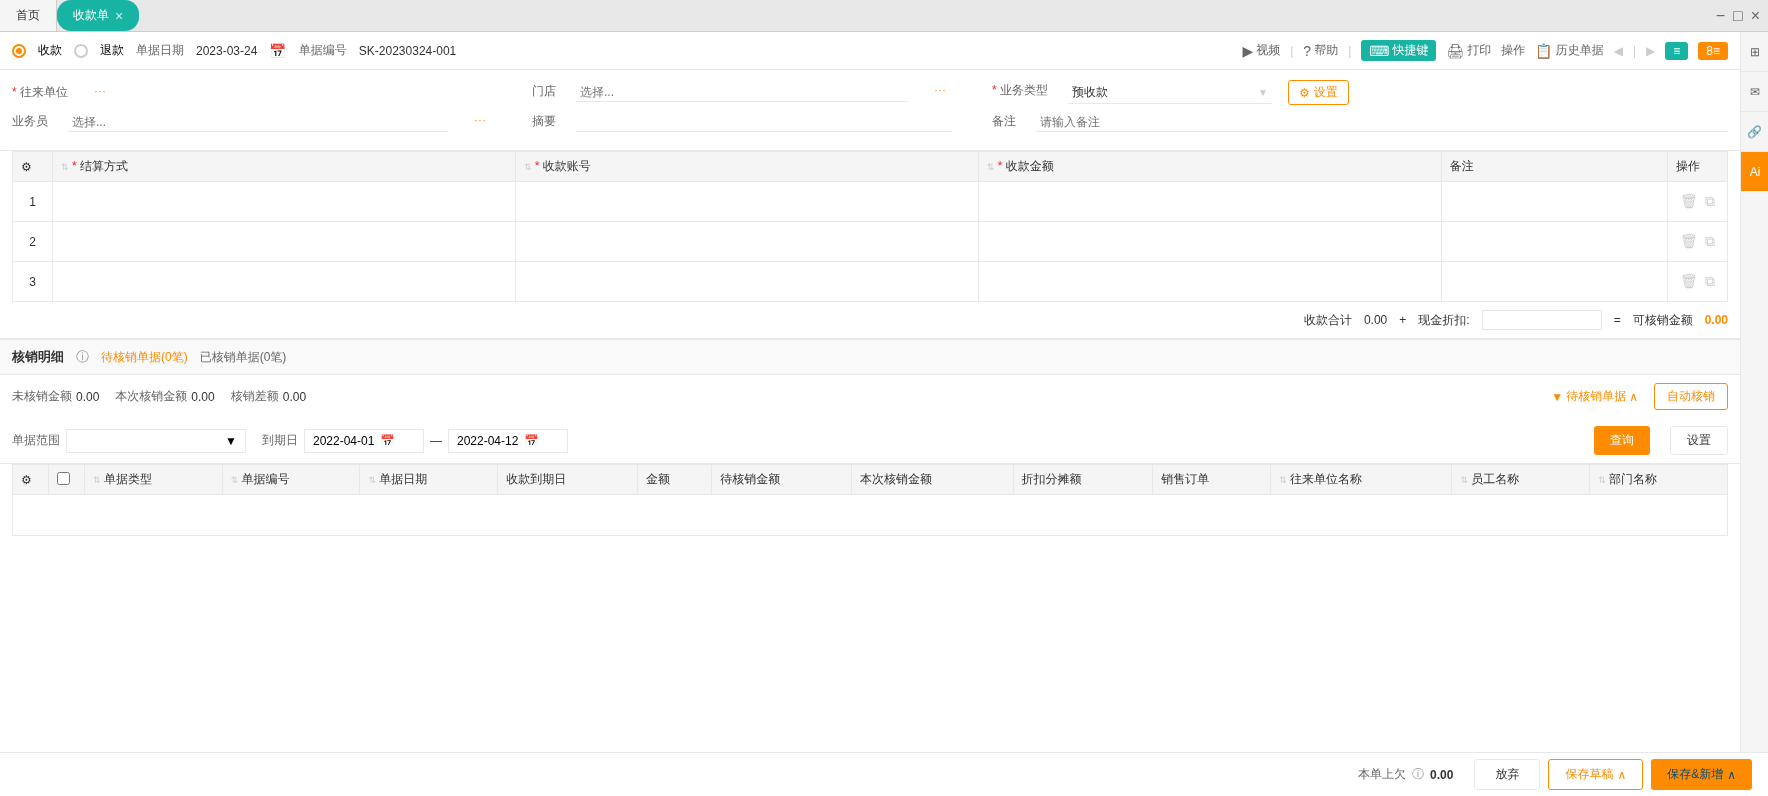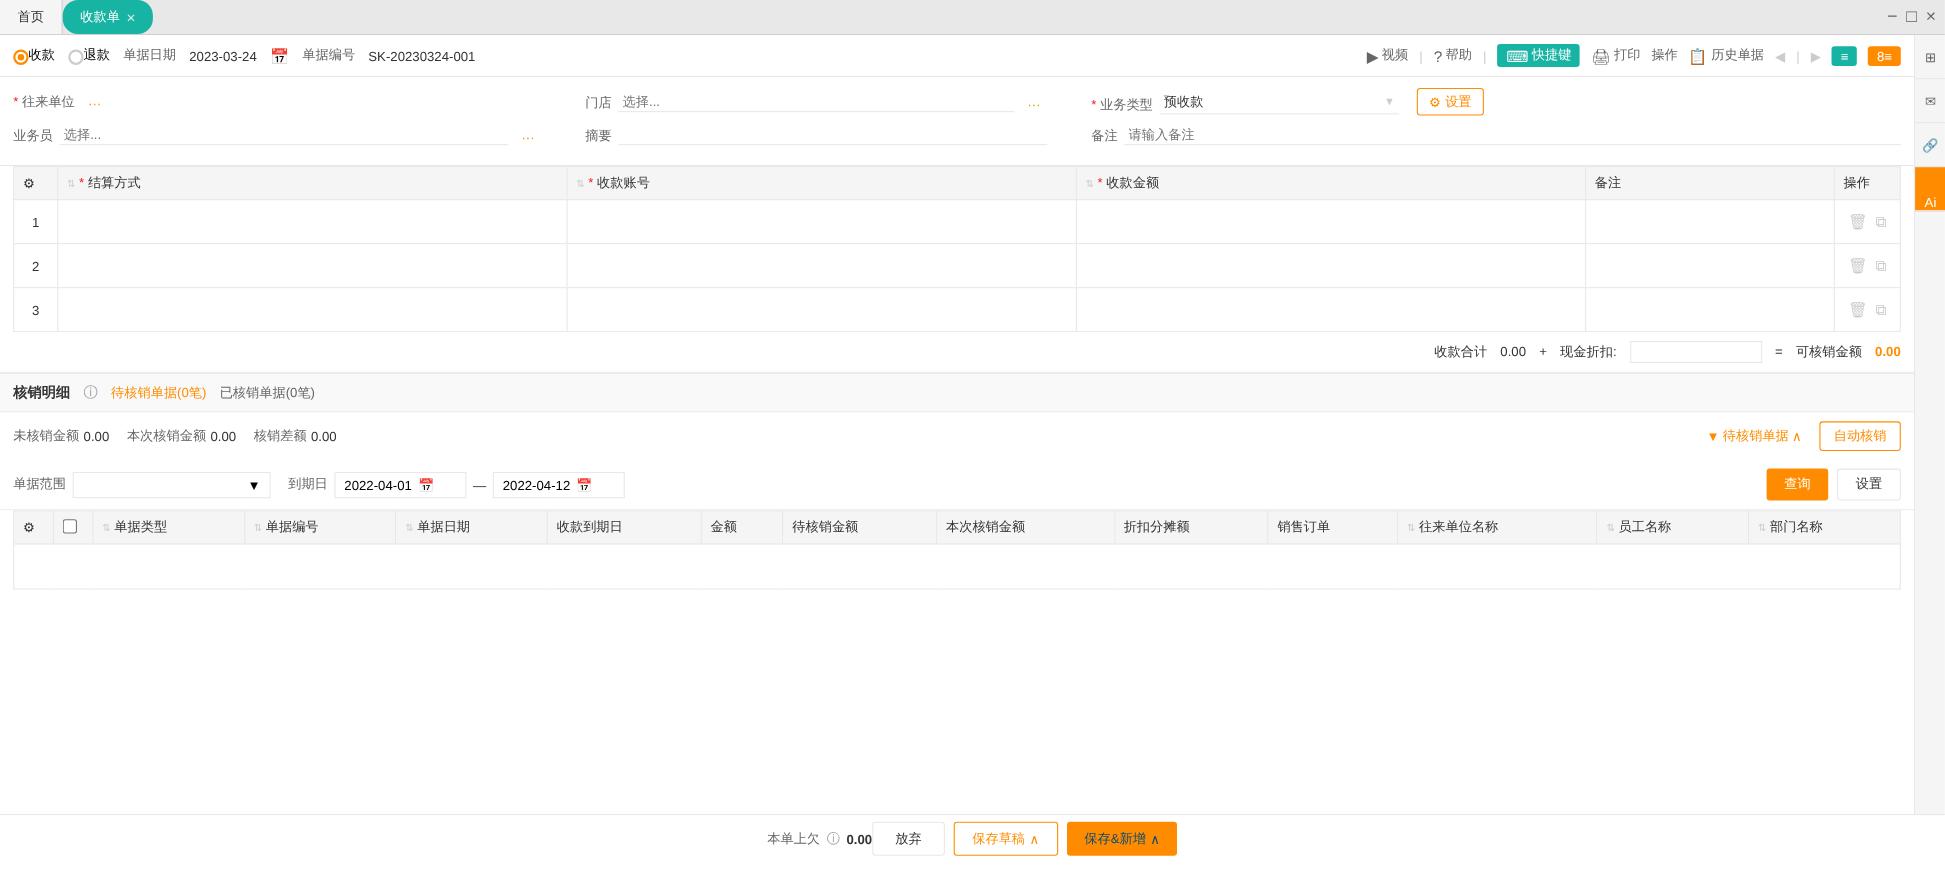--- a/index.html
+++ b/index.html
@@ -71,22 +71,22 @@
       gap: 12px;
       background: #fff;
     }
     .radio-group {
       display: flex;
       gap: 12px;
       align-items: center;
     }
     .radio-item {
       display: flex;
-      align-items: flex-end;
-      gap: 0;
+      align-items: center;
+      gap: 12px;
       cursor: pointer;
     }
     .radio-circle {
       width: 14px;
       height: 14px;
       border-radius: 50%;
       border: 2px solid #ccc;
       display: flex;
       align-items: center;
       justify-content: center;
@@ -143,23 +143,23 @@
       background: #fff;
     }
     .form-row {
       display: flex;
       align-items: center;
       margin-bottom: 8px;
       gap: 0;
     }
     .form-field {
       display: flex;
-      align-items: flex-end;
+      align-items: flex-start;
       flex: 1;
-      gap: 6px;
+      gap: 20px;
     }
     .form-label {
       color: #666;
       white-space: nowrap;
       min-width: fit-content;
     }
     .form-label.required::before {
       content: '* ';
       color: #f5222d;
     }
@@ -378,21 +378,21 @@
       align-items: center;
       gap: 6px;
       cursor: pointer;
     }
     .date-range-separator {
       color: #333;
     }
     .filter-right {
       margin-left: auto;
       display: flex;
-      gap: 8px;
+      gap: 20px;
     }
     .query-btn {
       background: #ff8c00;
       color: #fff;
       border: none;
       padding: 5px 16px;
       border-radius: 3px;
       cursor: pointer;
       font-size: 12px;
     }
@@ -428,31 +428,32 @@
     .bottom-table td {
       border: 1px solid #e8e8e8;
       padding: 6px 8px;
       color: #333;
       height: 36px;
     }
 
     
     .footer {
       position: fixed;
-      bottom: 12px;
+      bottom: 0;
       left: 0;
       right: 0;
       background: #fff;
       border-top: 1px solid #e8e8e8;
       padding: 8px 16px;
       display: flex;
       align-items: center;
-      justify-content: center;
+      justify-content: flex-end;
       height: 44px;
       z-index: 100;
+      gap: 21px;
     }
     .footer-left {
       display: flex;
       align-items: center;
       gap: 6px;
       color: #666;
     }
     .footer-value {
       color: #333;
       font-weight: bold;
@@ -516,21 +517,20 @@
       align-items: center;
       justify-content: center;
       cursor: pointer;
       color: #666;
       font-size: 14px;
       border-bottom: 1px solid #e8e8e8;
     }
     .sidebar-icon-btn.active {
       background: #ff8c00;
       color: #fff;
-      align-items: flex-end;
     }
   </style>
 </head>
 <body>
 
 <div class="tab-bar">
   <div class="tab-home">
     <span>首页</span>
   </div>
   <div class="tab-active">

